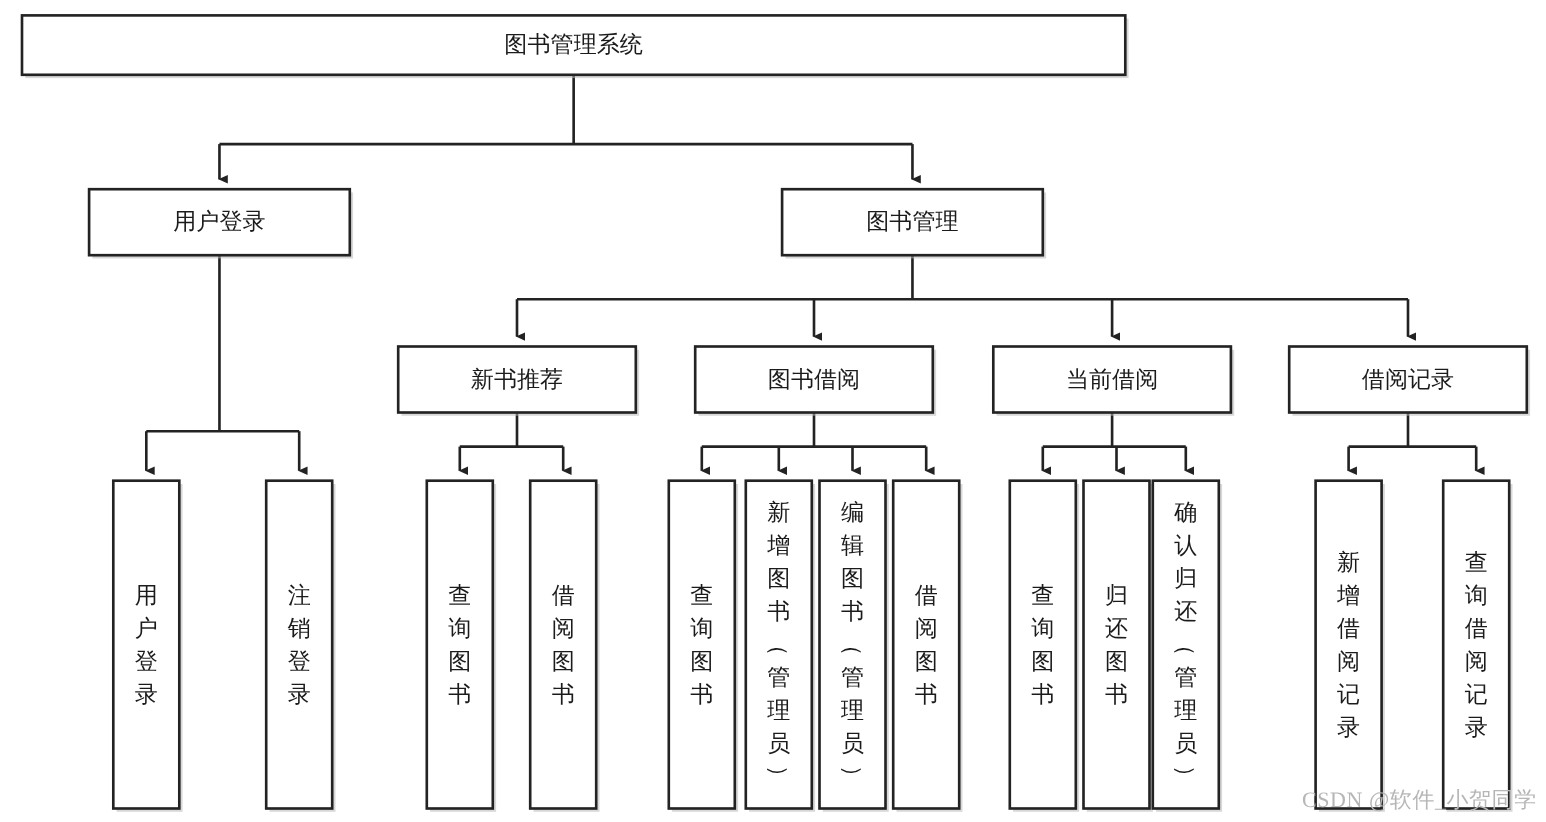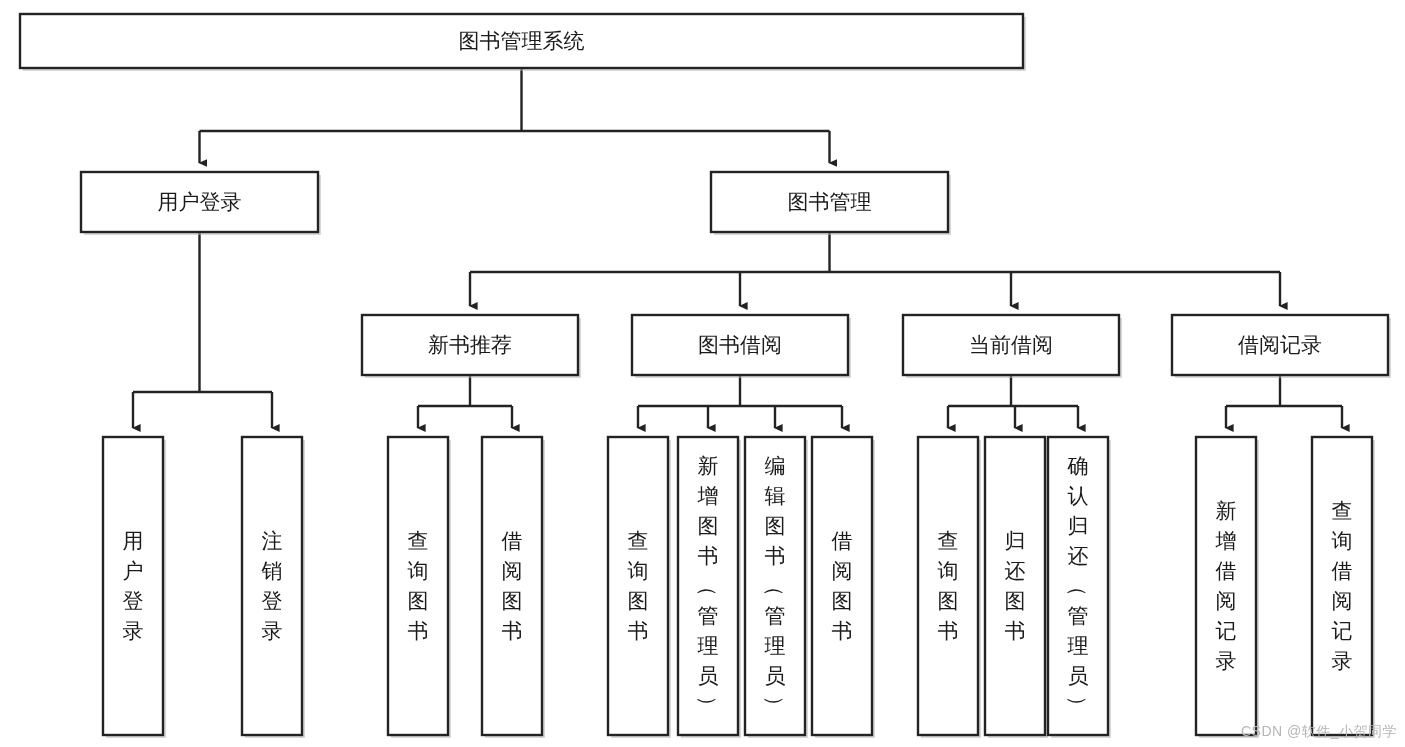--- a/index.html
+++ b/index.html
@@ -52,22 +52,22 @@
   .node-label-v {
     font-family: "Liberation Sans", "DejaVu Sans", sans-serif;
     font-size: 21px;
     fill: #1b1b1b;
     text-anchor: middle;
   }
   .watermark {
     position: absolute;
     right: 8px;
     bottom: 6px;
-    font-family: Liberation Sans, sans-serif;
-    font-size: 14px;
+    font-family: Liberation Serif, serif;
+    font-size: 20px;
     color: #b6b6b6;
     letter-spacing: 0.5px;
     white-space: nowrap;
     user-select: none;
   }
 </style>
 </head>
 <body>
 
 <div id="diagram-root">

